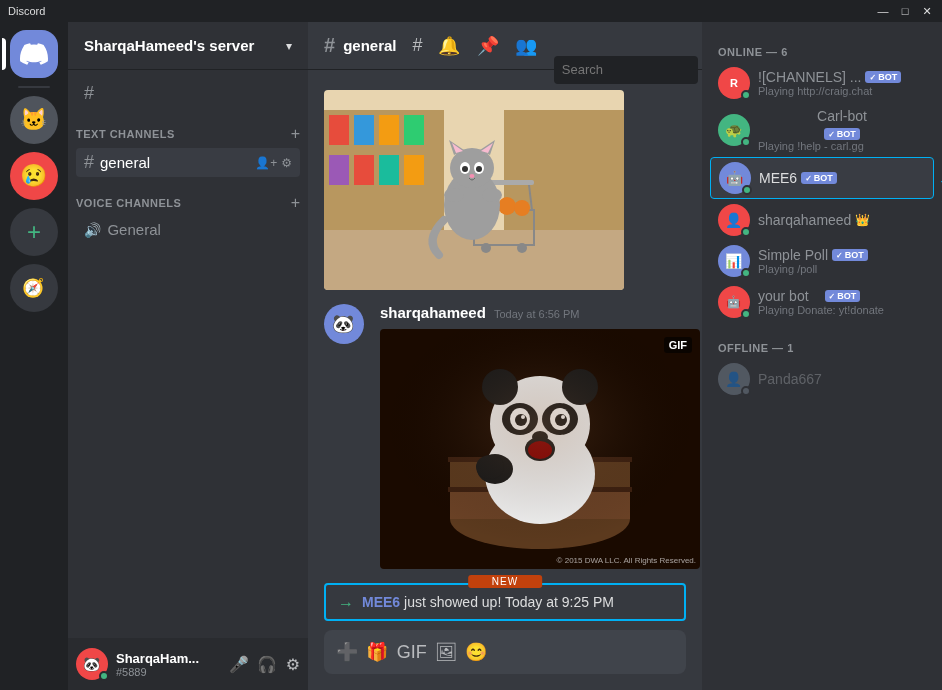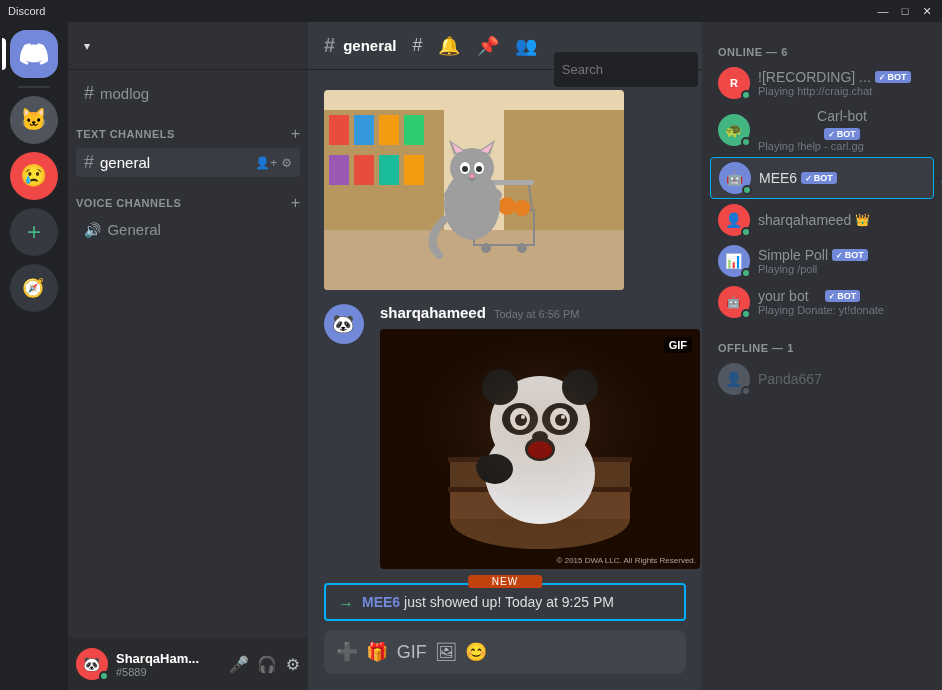--- a/index.html
+++ b/index.html
@@ -306,21 +306,21 @@
       color: #b9bbbe;
     }
     #search-bar {
       background: #202225;
       border-radius: 4px;
       padding: 2px 8px;
       display: flex;
       align-items: center;
       gap: 8px;
       width: 144px;
-      height: 35px;
+      height: 28px;
       margin-top: 48px;
     }
     #search-input {
       background: none;
       border: none;
       color: #8e9297;
       font-size: 13px;
       outline: none;
       flex: 1;
     }
@@ -583,27 +583,27 @@
       <span style="color:#43b581; font-size:24px; font-weight:300;">+</span>
     </div>
 
     <div class="server-icon server-icon-explore">
       <span style="color:#43b581;">🧭</span>
     </div>
   </div>
 
   <div id="channel-sidebar">
     <div id="server-header">
+      <span id="server-name">SharqaHameed's server</span>
       <span class="chevron-icon">▾</span>
     </div>
     <div id="channels-list">
 
       <div class="standalone-channel">
         <span class="channel-hash">#</span>
-        <span class="channel-name">modlog</span>
       </div>
 
       <div class="channel-category">
         <div class="category-header">
           <span class="category-name">TEXT CHANNELS</span>
           <span class="category-add">+</span>
         </div>
       </div>
 
       <div class="channel-item active">
@@ -814,21 +814,21 @@
 
     <div class="members-category">ONLINE — 6</div>
 
     <div class="member-item">
       <div class="member-avatar" style="background:#f04747; color:white; font-size:11px; font-weight:bold;">
         R
         <div class="member-status status-online"></div>
       </div>
       <div class="member-name-wrap">
         <div style="display:flex; align-items:center; gap:4px;">
-          <span class="member-name">![RECORDING] ...</span>
+          <span class="member-name">![CHANNELS] ...</span>
           <span class="bot-badge">BOT</span>
         </div>
         <div class="member-activity">Playing http://craig.chat</div>
       </div>
     </div>
 
     <div class="member-item">
       <div class="member-avatar" style="background:#43b581; color:white; font-size:14px;">
         🐢
         <div class="member-status status-online"></div>

